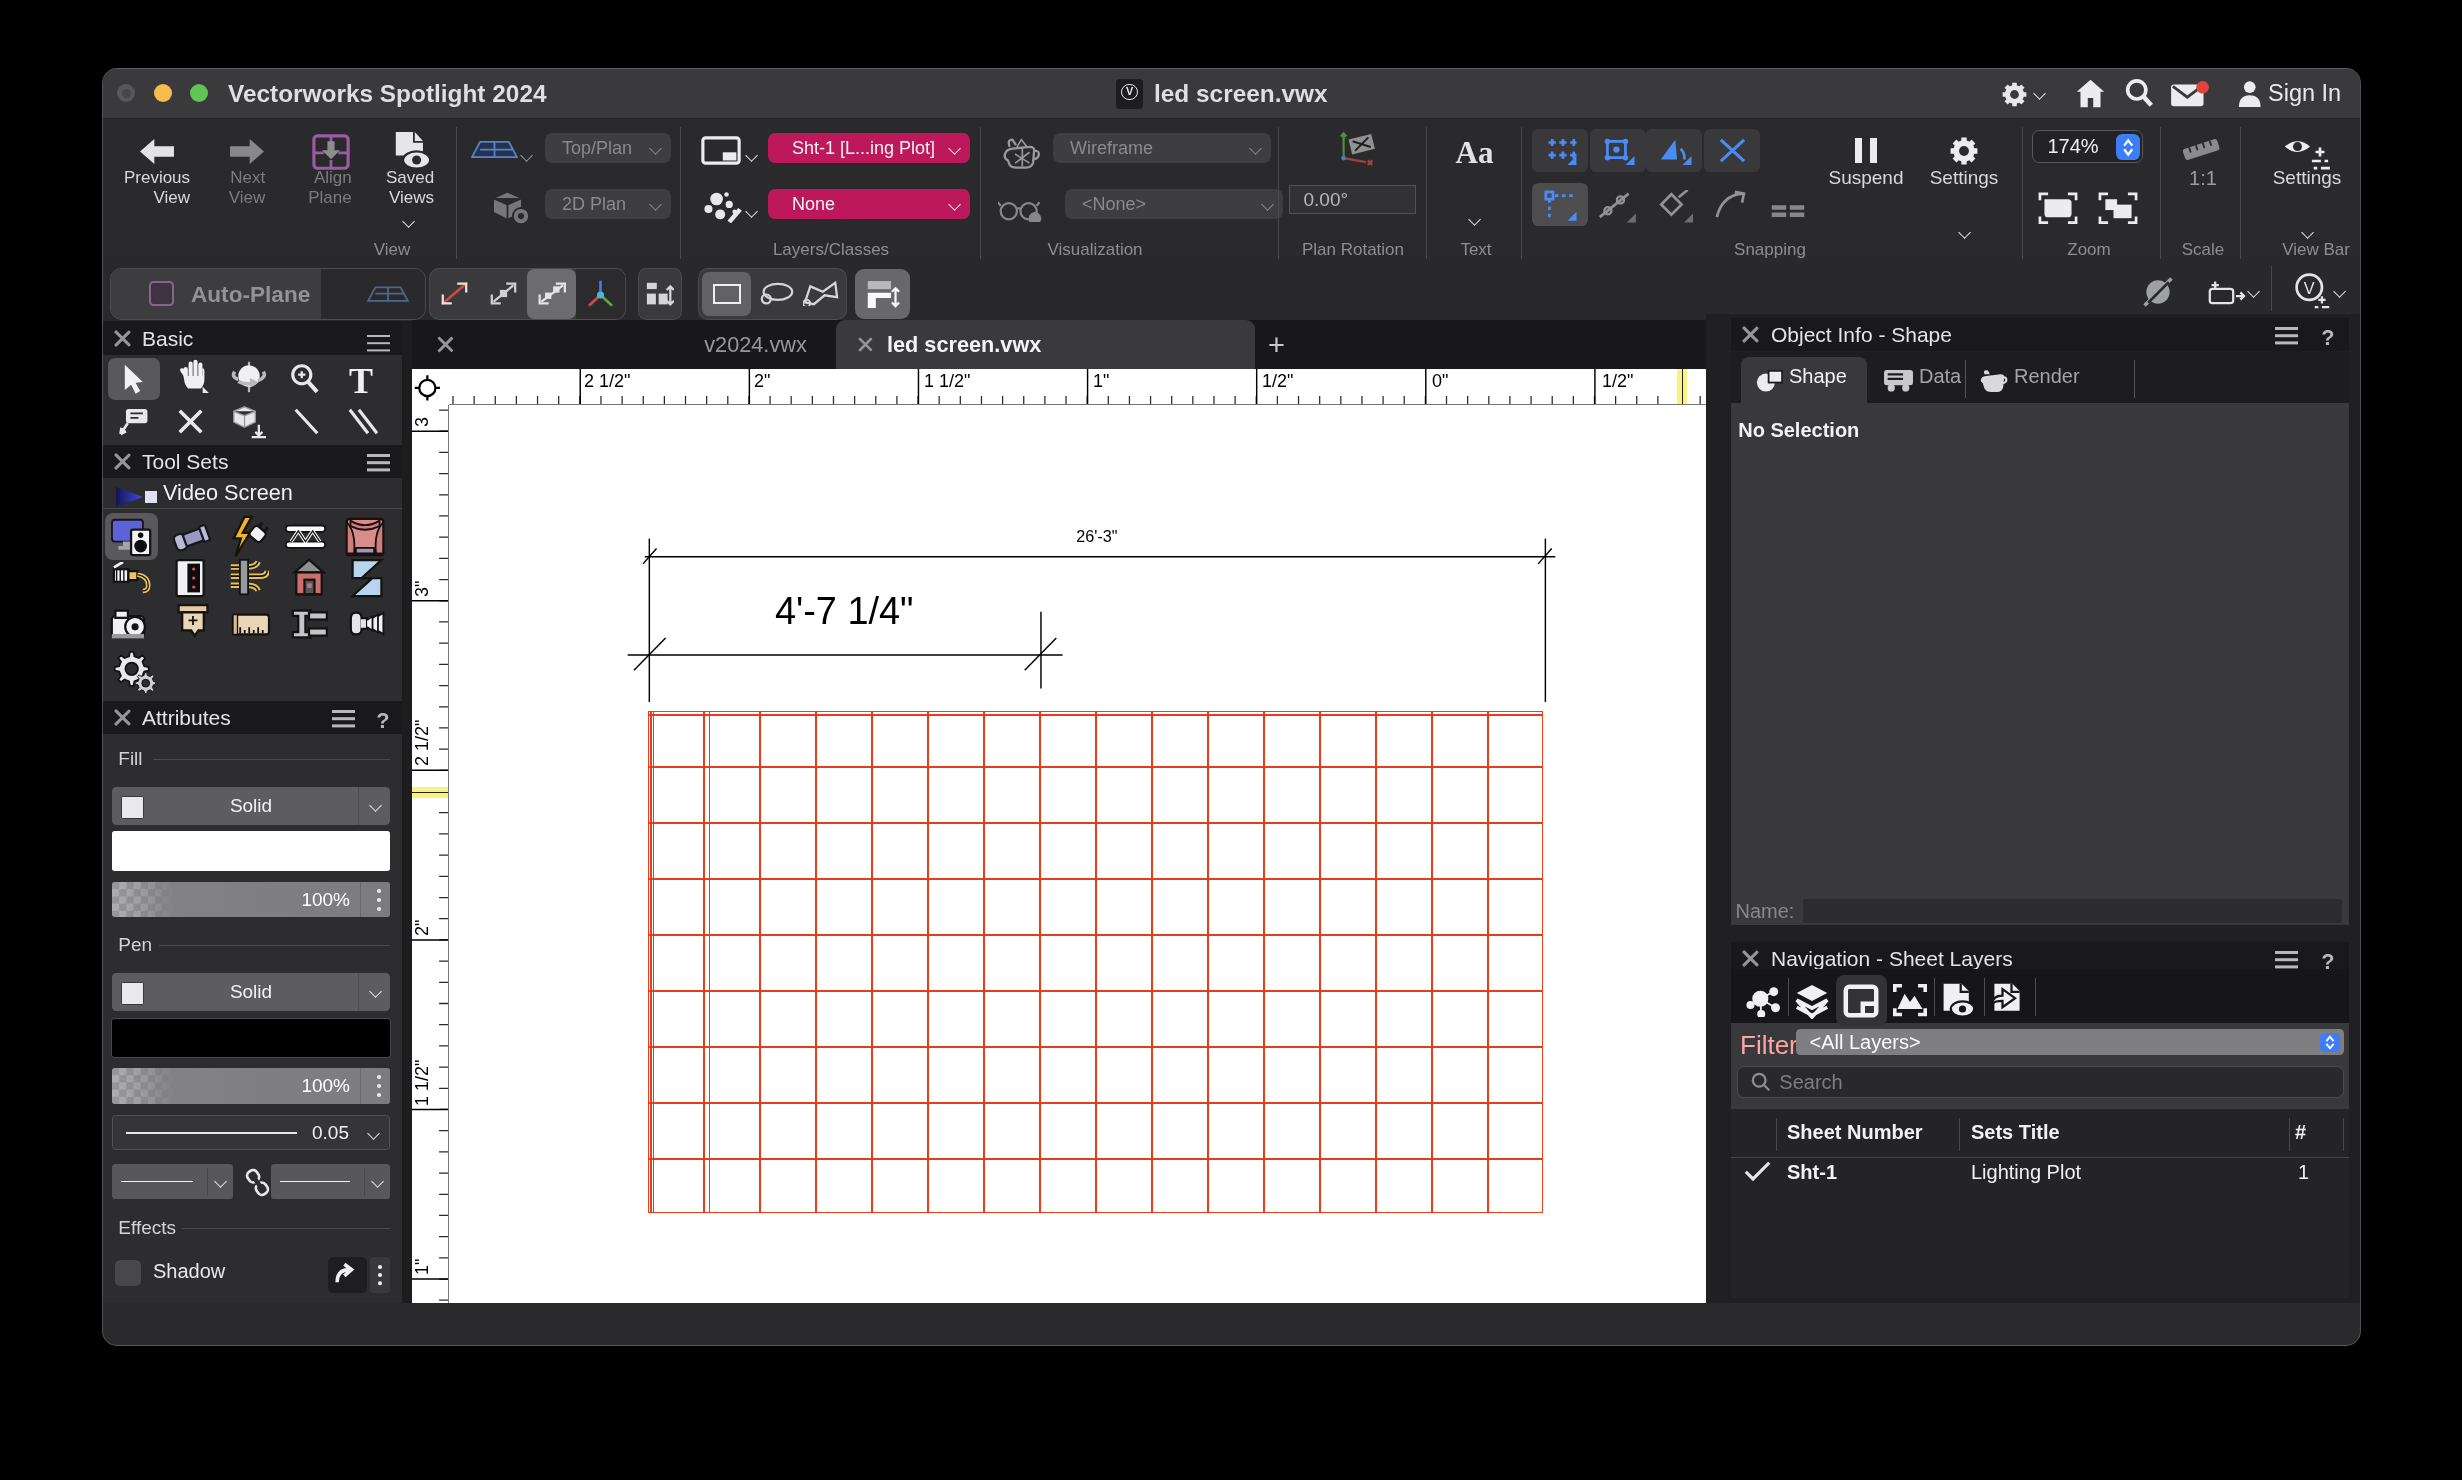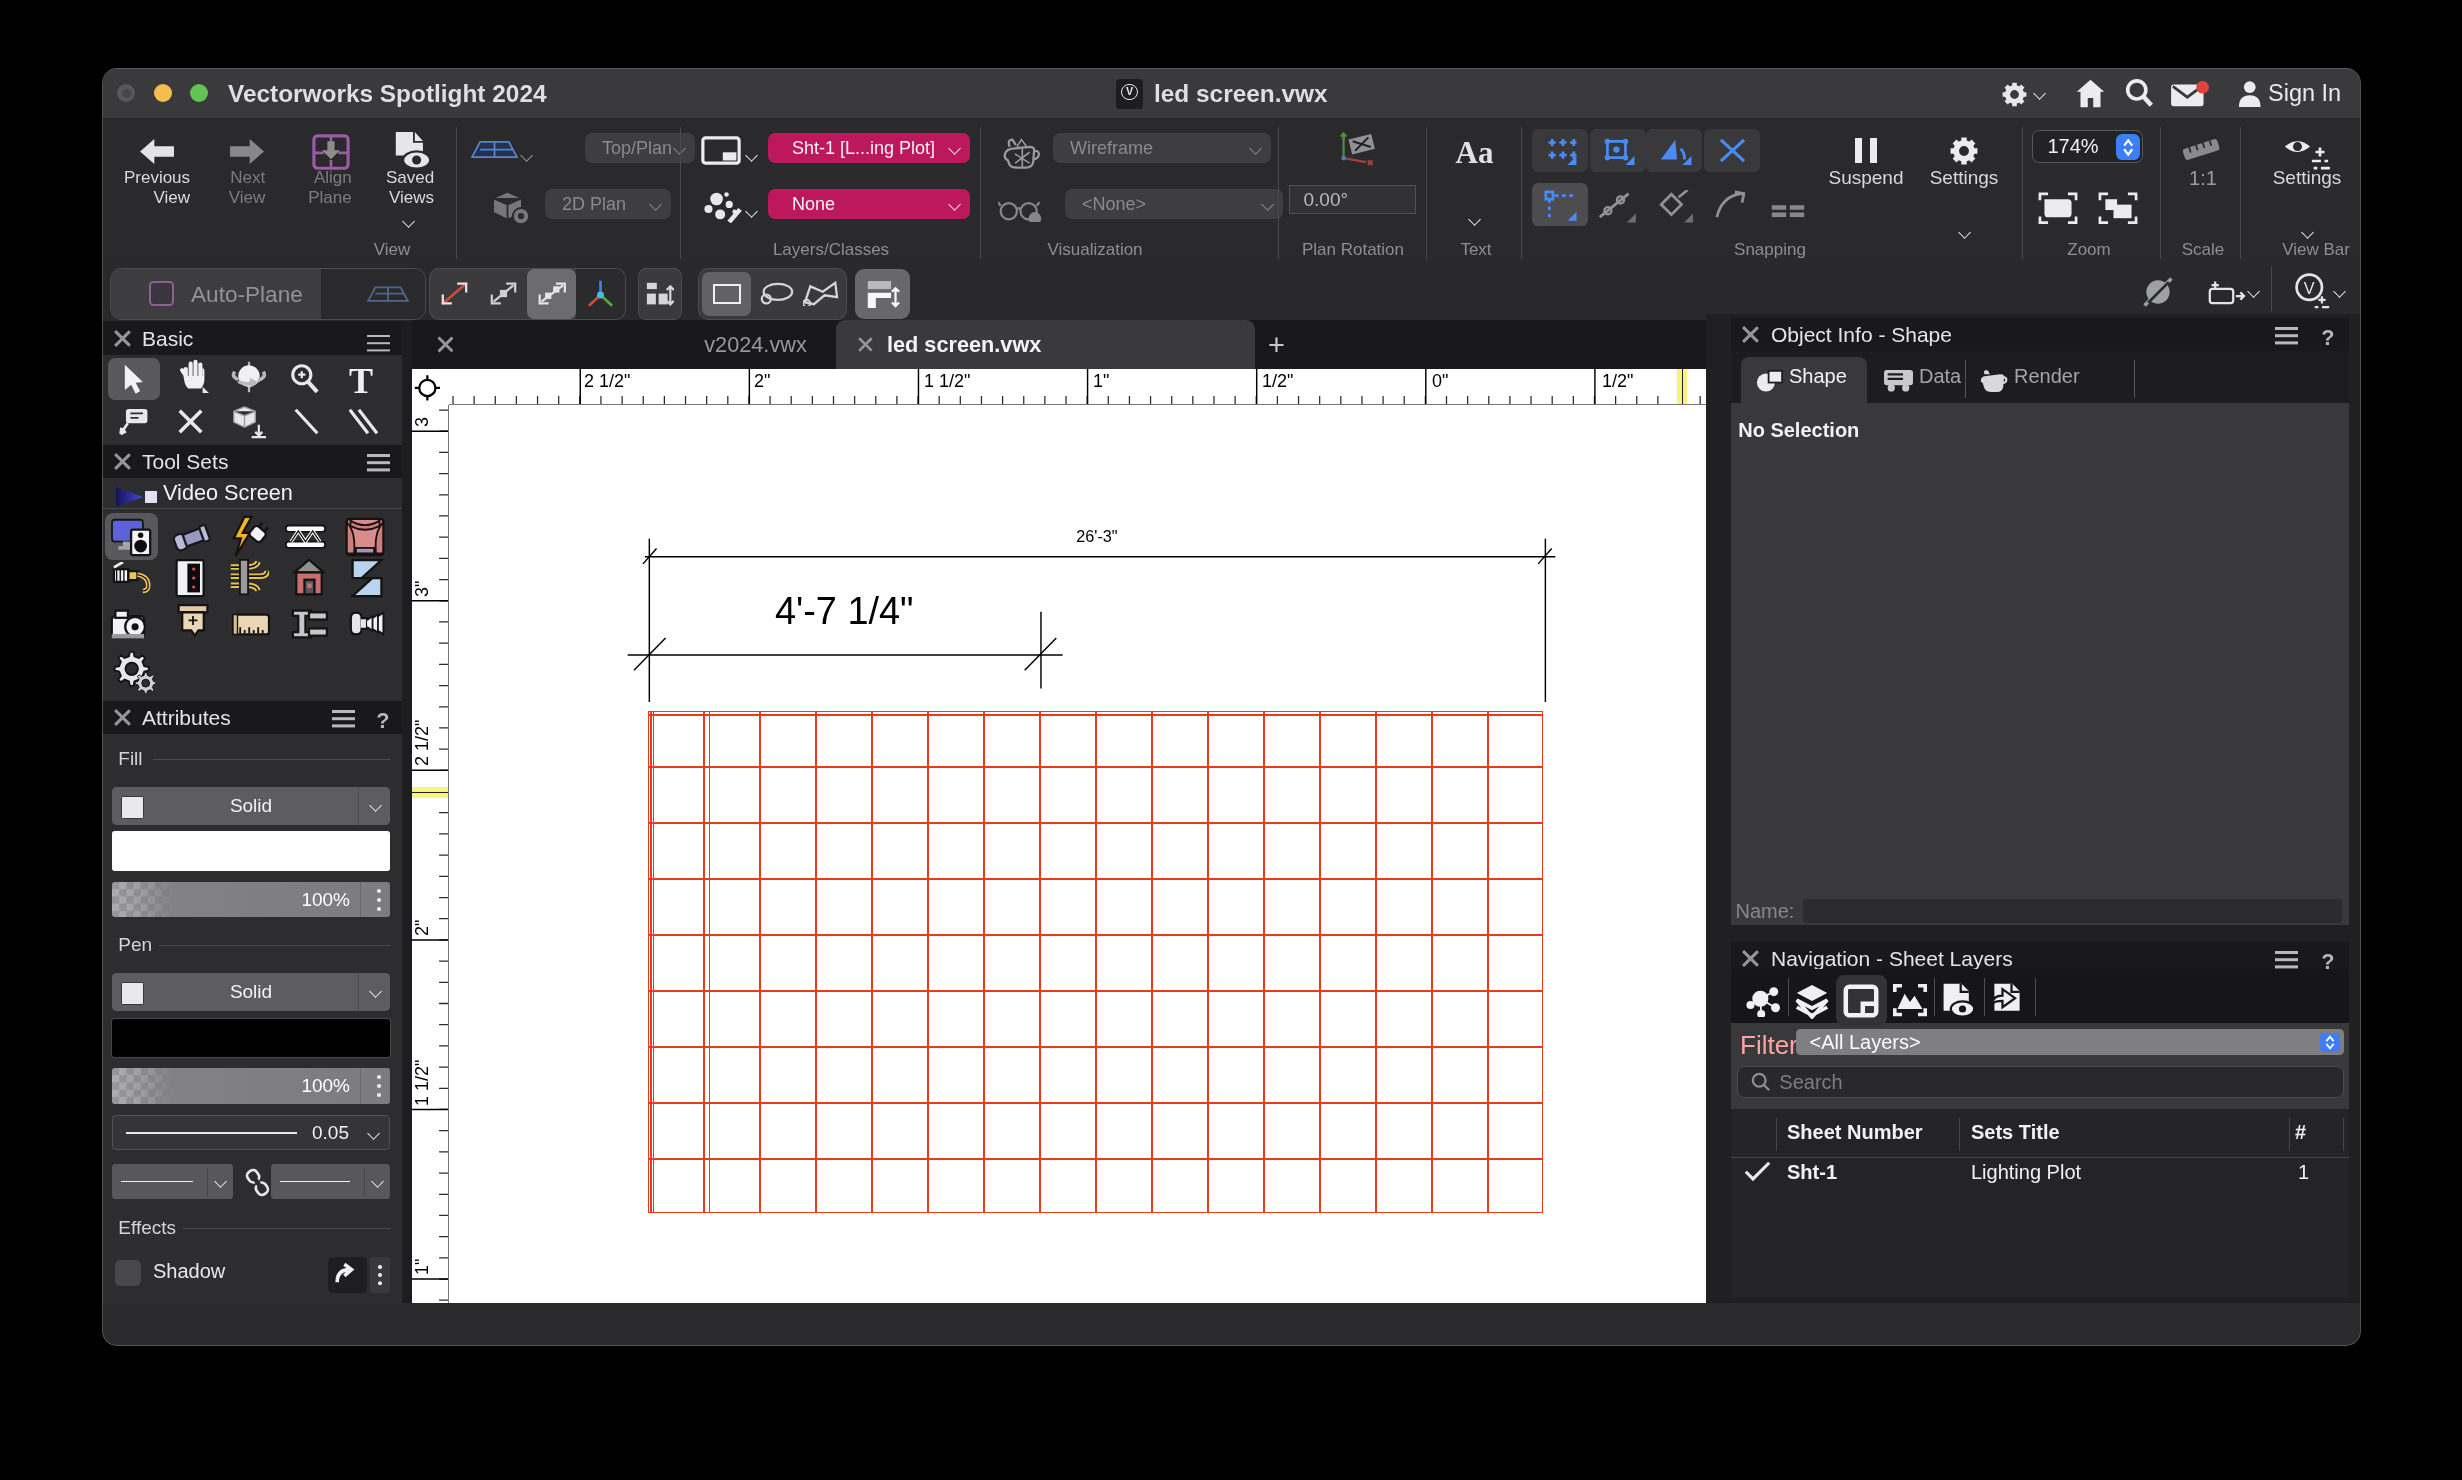--- a/index.html
+++ b/index.html
@@ -140,21 +140,21 @@
   <div class="tlabel" style="left:307px;top:99px;">Saved
 Views</div>
   <div class="chev w" style="left:301px;top:148px;"></div>
   <div class="glabel" style="left:289px;top:171px;">View</div>
   <div class="vdiv" style="left:353px;top:58px;height:132px;"></div>
 
   <svg class="abs" style="left:368px;top:72px;" width="47" height="18" viewBox="0 0 52 20">
       <path d="M10 1 L42 1 L51 18 L1 18 Z M26 1 L26 18 M10 9.5 L47 9.5" fill="#23324e" stroke="#5b82c8" stroke-width="2"></path>
     </svg>
   <div class="chev" style="left:419px;top:82px;"></div>
-  <div class="dd" style="left:442px;top:64px;width:110px;margin-left:40px;">Top/Plan<span class="chev" style="right:10.8px;top:10.8px;border-color:#8a8a8c;"></span></div>
+  <div class="dd" style="left:442px;top:64px;width:126px;">Top/Plan<span class="chev" style="right:10.8px;top:10.8px;border-color:#8a8a8c;"></span></div>
   <svg class="abs" style="left:388px;top:121px;" width="42" height="36" viewBox="0 0 46 40">
     <path d="M18 2 L34 9 L34 25 L18 33 L2 25 L2 9 Z M2 9 L18 16 L34 9 M18 16 L18 33" fill="#77777a" stroke="#2a2a2c" stroke-width="2"></path>
     <circle cx="33" cy="29" r="9" fill="#77777a" stroke="#2a2a2c" stroke-width="2"></circle>
       <circle cx="33" cy="29" r="3.5" fill="#2a2a2c"></circle>
   </svg>
   <div class="dd" style="left:442px;top:120px;width:126px;">2D Plan<span class="chev" style="right:10.8px;top:10.8px;border-color:#8a8a8c;"></span></div>
   <div class="vdiv" style="left:577px;top:58px;height:132px;"></div>
 
   <svg class="abs" style="left:598px;top:67px;" width="40" height="29" viewBox="0 0 44 32">
     <rect x="2" y="2" width="40" height="28" rx="3" fill="none" stroke="#ececee" stroke-width="3.5"></rect>
@@ -327,21 +327,21 @@
   <div class="chev w" style="left:2200px;top:159px;"></div>
   <div class="glabel" style="left:2213px;top:171px;">View Bar</div>
 
   <div id="row2"></div>
 
   <div class="abs" style="left:8.1px;top:200px;width:314px;height:50px;border-radius:10.8px;box-shadow:0 0 0 0.9px #4e4e50;overflow:hidden;">
     <div class="abs" style="left:0;top:0;width:210px;height:50px;background:#3d3d3f;"></div>
     <div class="abs" style="left:210px;top:0;width:104px;height:50px;background:#2a2a2c;"></div>
   </div>
   <div class="abs" style="left:46px;top:212px;width:25px;height:25px;background:#3c343e;border:2.3px solid #8a6290;border-radius:4.5px;box-sizing:border-box;"></div>
-  <div class="abs" style="left:88px;top:213px;color:#939395;font-size:22.6px;">Auto-Plane</div>
+  <div class="abs" style="left:88px;top:213px;color:#939395;font-size:22.6px;font-weight:bold;">Auto-Plane</div>
   <svg class="abs" style="left:264px;top:217px;" width="42" height="16.2" viewBox="0 0 46 18">
       <path d="M9 1.5 L37 1.5 L45 16.5 L1 16.5 Z M23 1.5 L23 16.5 M9 8.5 L40.5 8.5" fill="none" stroke="#50678d" stroke-width="2"></path>
     </svg>
 
   <div class="abs" style="left:327px;top:200px;width:195px;height:50px;background:#3a3a3c;border-radius:9px;box-shadow:0 0 0 0.9px #4e4e50;"></div>
   <div class="abs" style="left:424px;top:200px;width:49px;height:50px;background:#6c6c6e;border-radius:7.2px;"></div>
   <div class="abs" style="left:473px;top:200px;width:49px;height:50px;background:#2b2b2d;border-radius:0 9px 9px 0;"></div>
   <svg class="abs" style="left:336px;top:211px;" width="31" height="27" viewBox="0 0 34 30">
     <line x1="3" y1="27" x2="31" y2="3" stroke="#cf4a42" stroke-width="3"></line>
     <path d="M20 4 L30 4 L30 14 M14 26 L4 26 L4 16" fill="none" stroke="#e4e4e6" stroke-width="2.5"></path>

